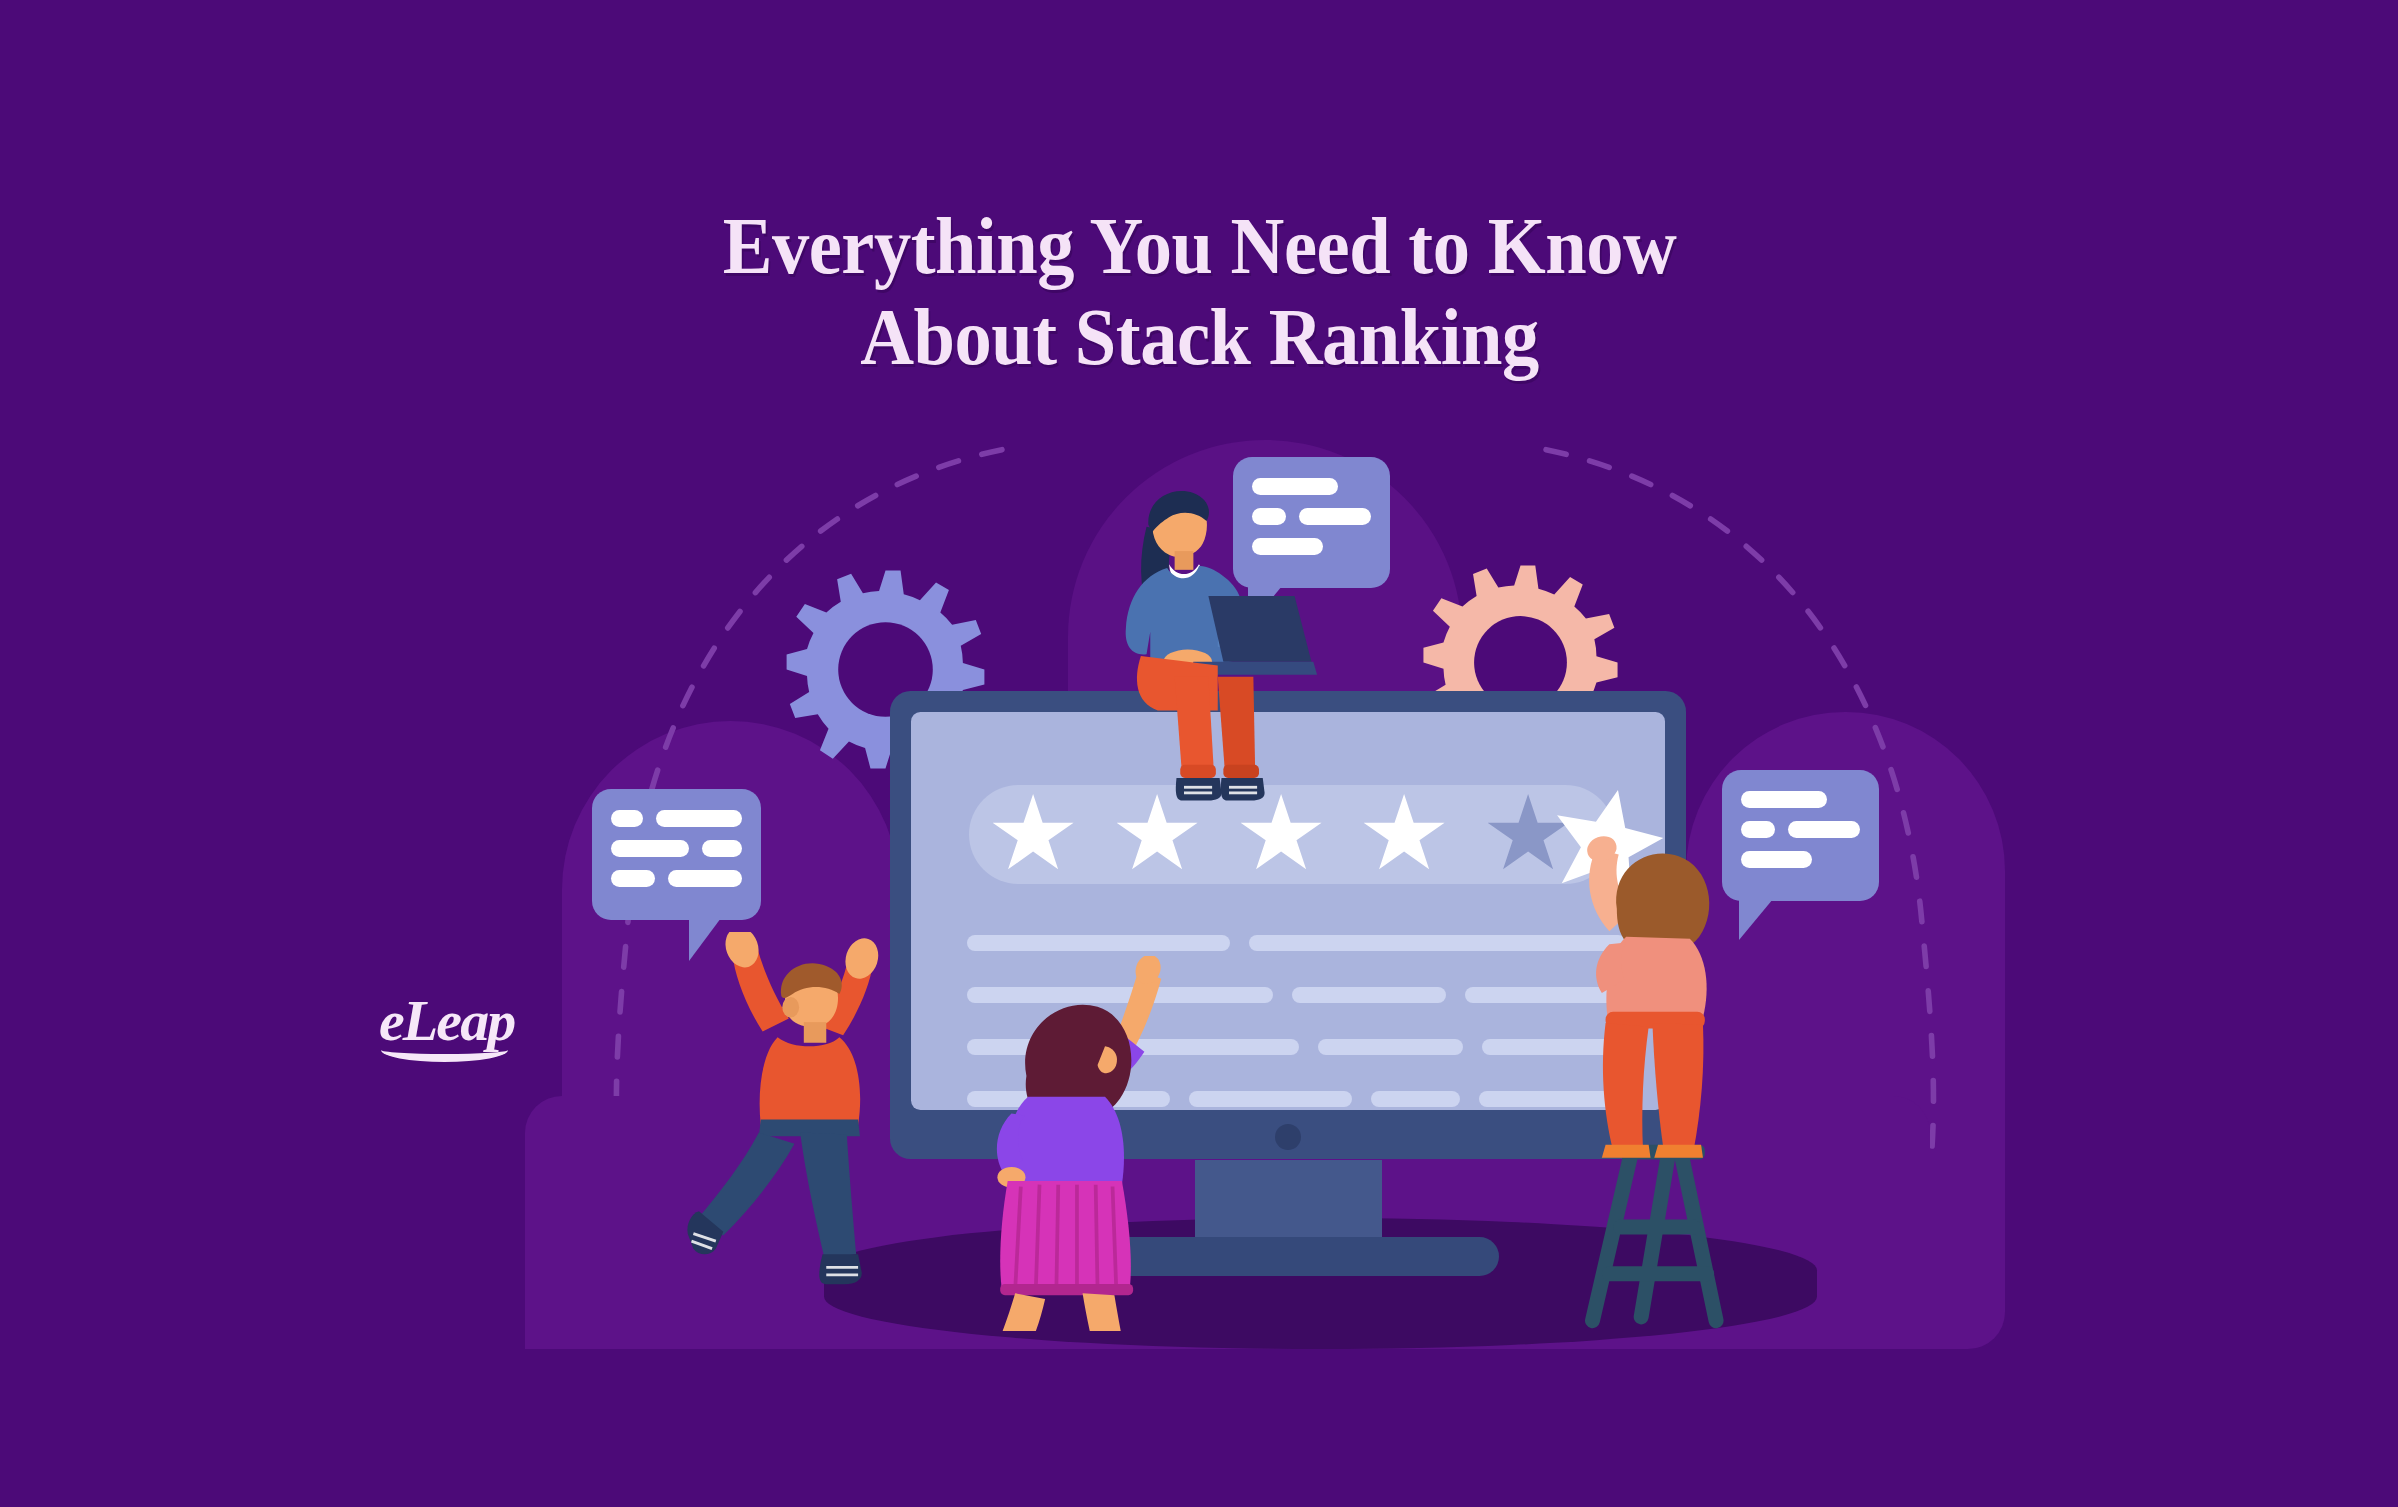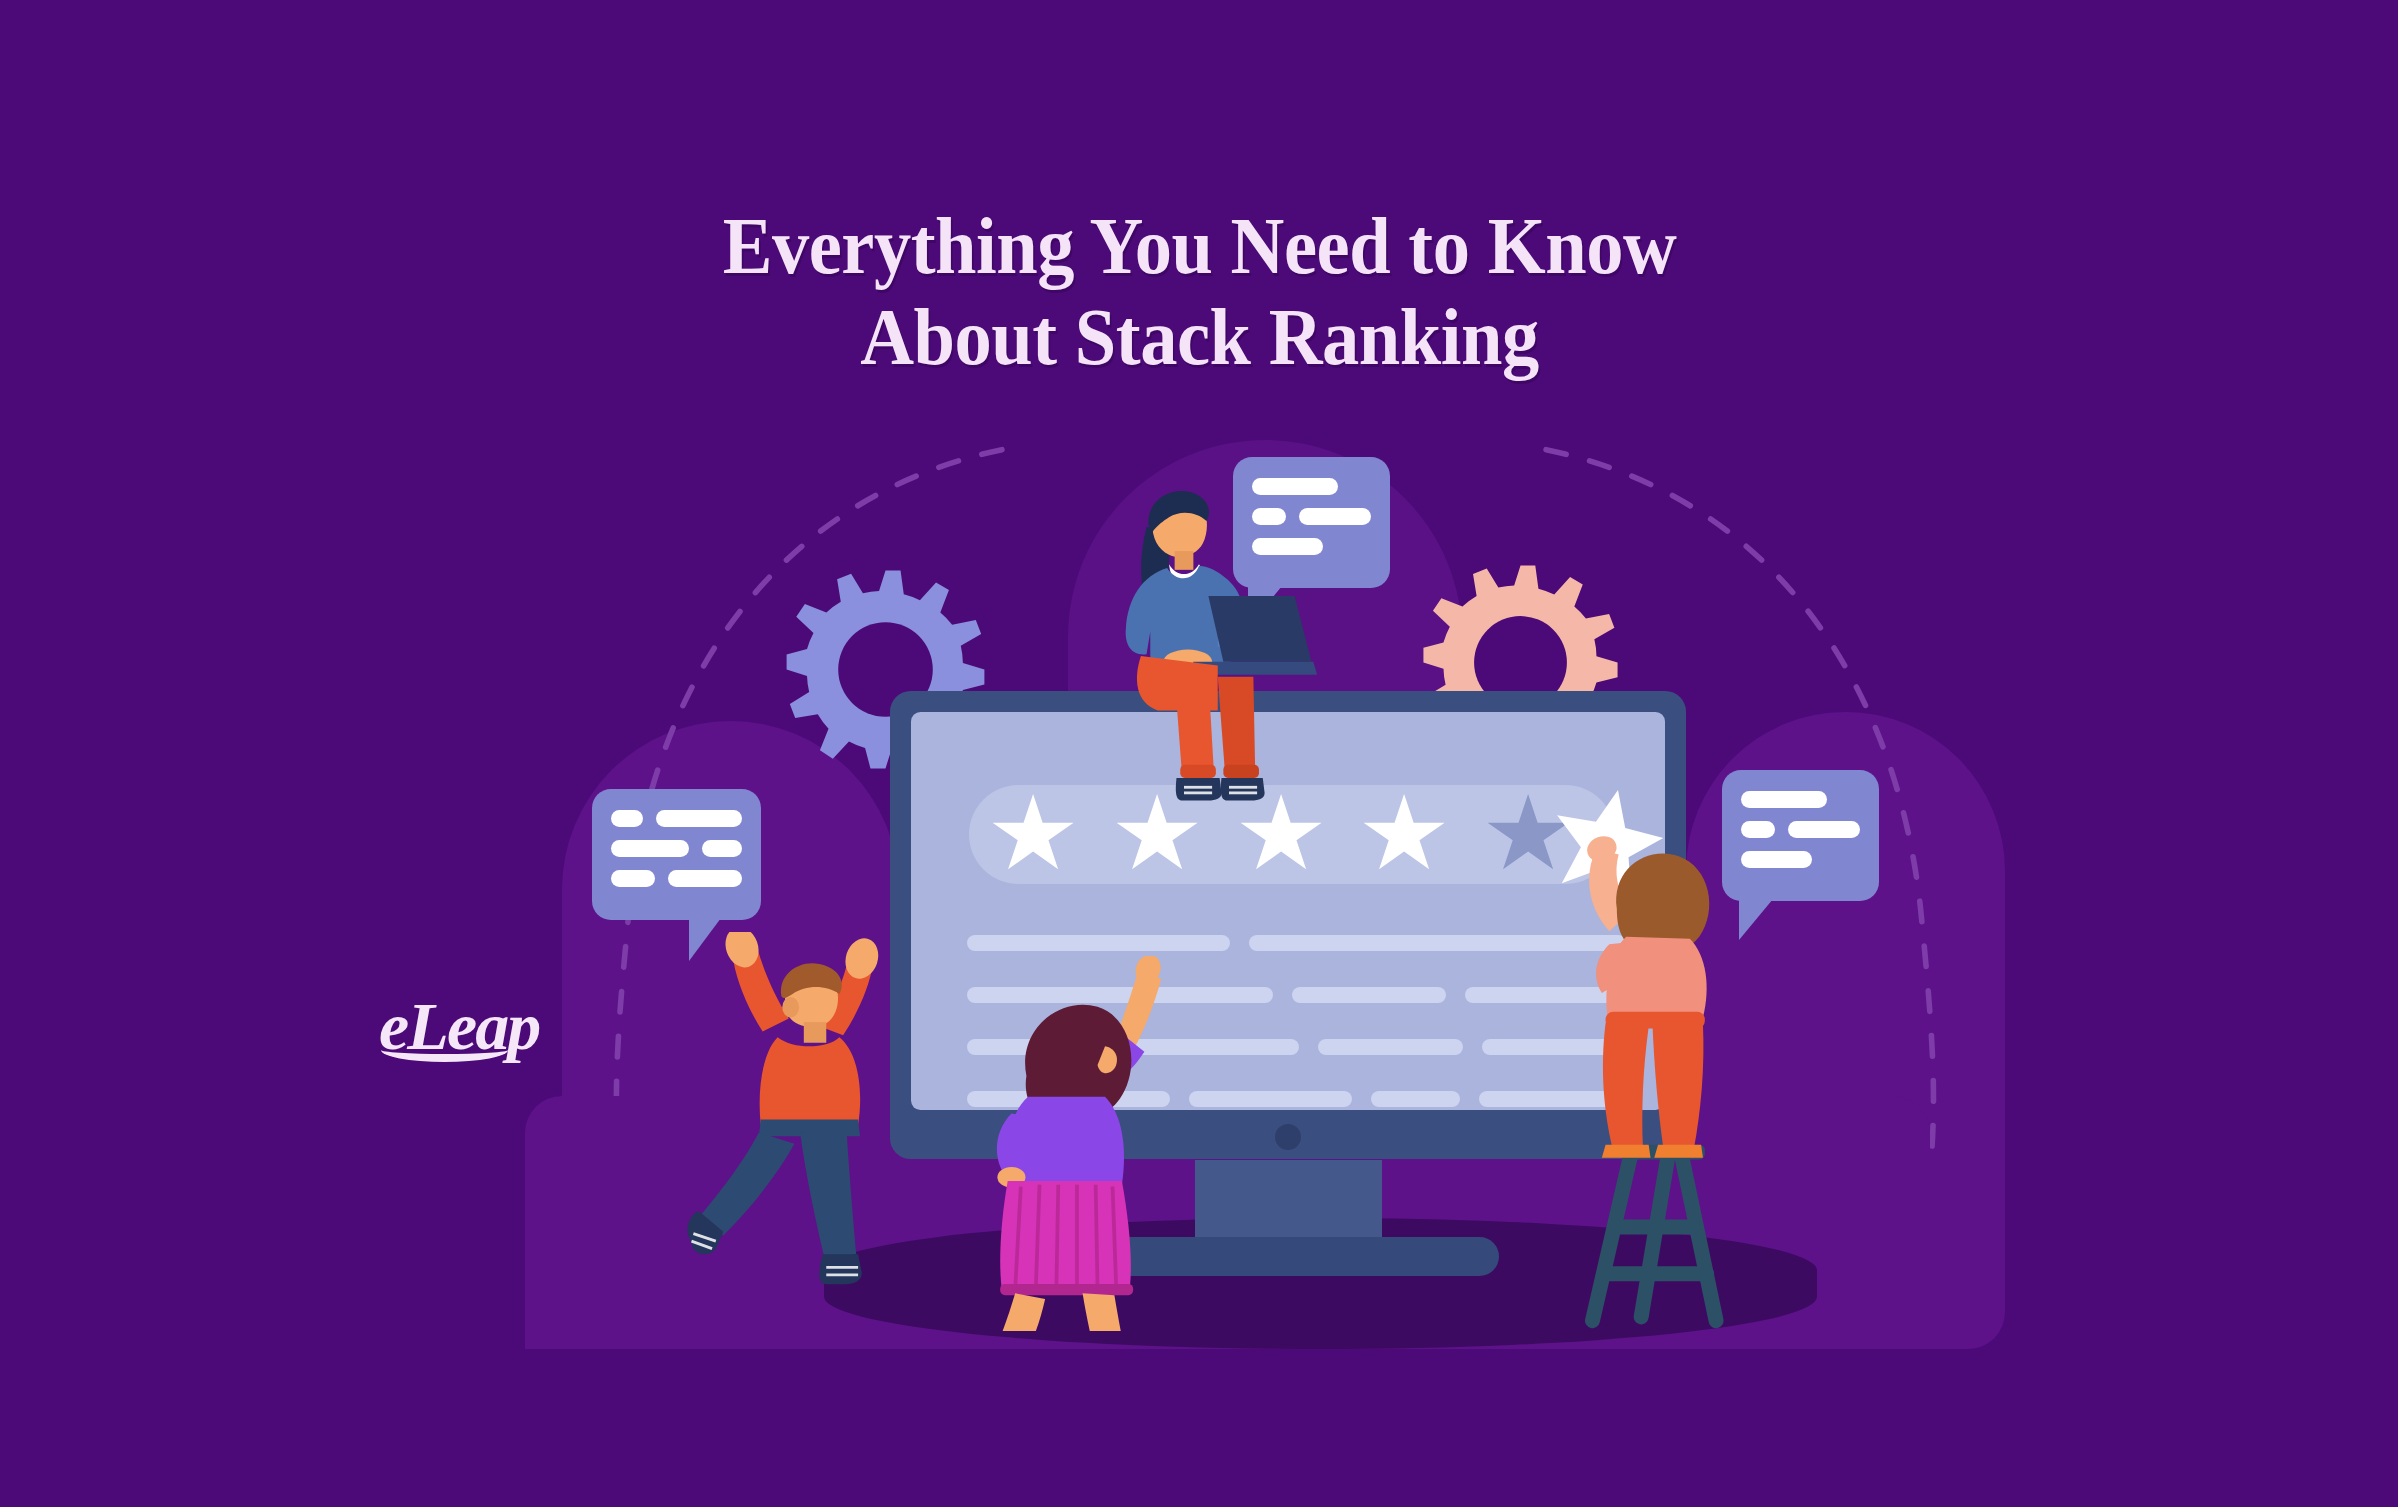--- a/index.html
+++ b/index.html
@@ -117,21 +117,21 @@
   }
   .headline .l2 { display:block; }
 
   
   .logo {
     position:absolute; left:379px; top:987px;
     color:#f6e7f8;
     font-family:"Liberation Serif", serif;
     font-style:italic;
     font-weight:bold;
-    font-size:68px;
+    font-size:58px;
     letter-spacing:-1.9px;
   }
   .logo .swoosh {
     position:absolute; left:1.9px; top:51px; width:127px; height:24px;
     border-bottom:8.4px solid #f6e7f8;
     border-radius:0 0 60% 60%;
   }
 
   
   .person { position:absolute; }

